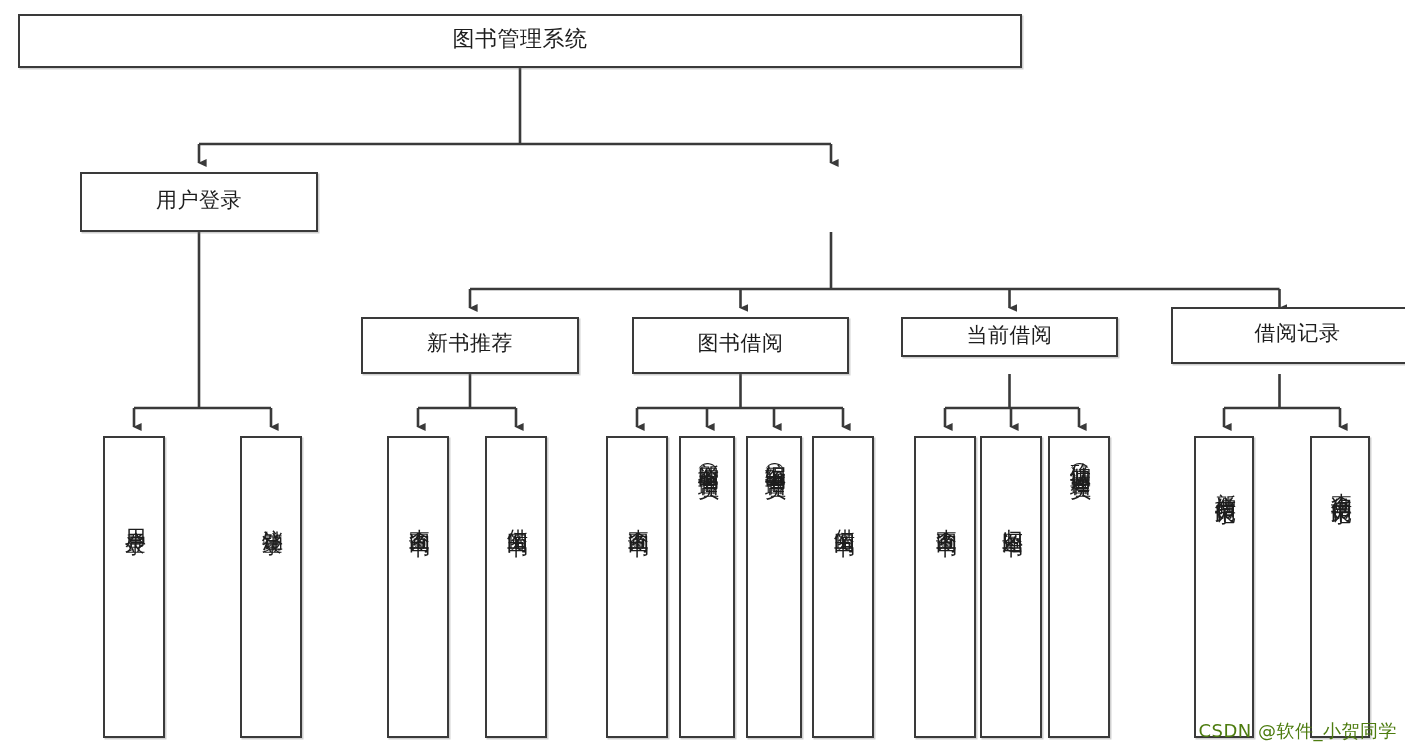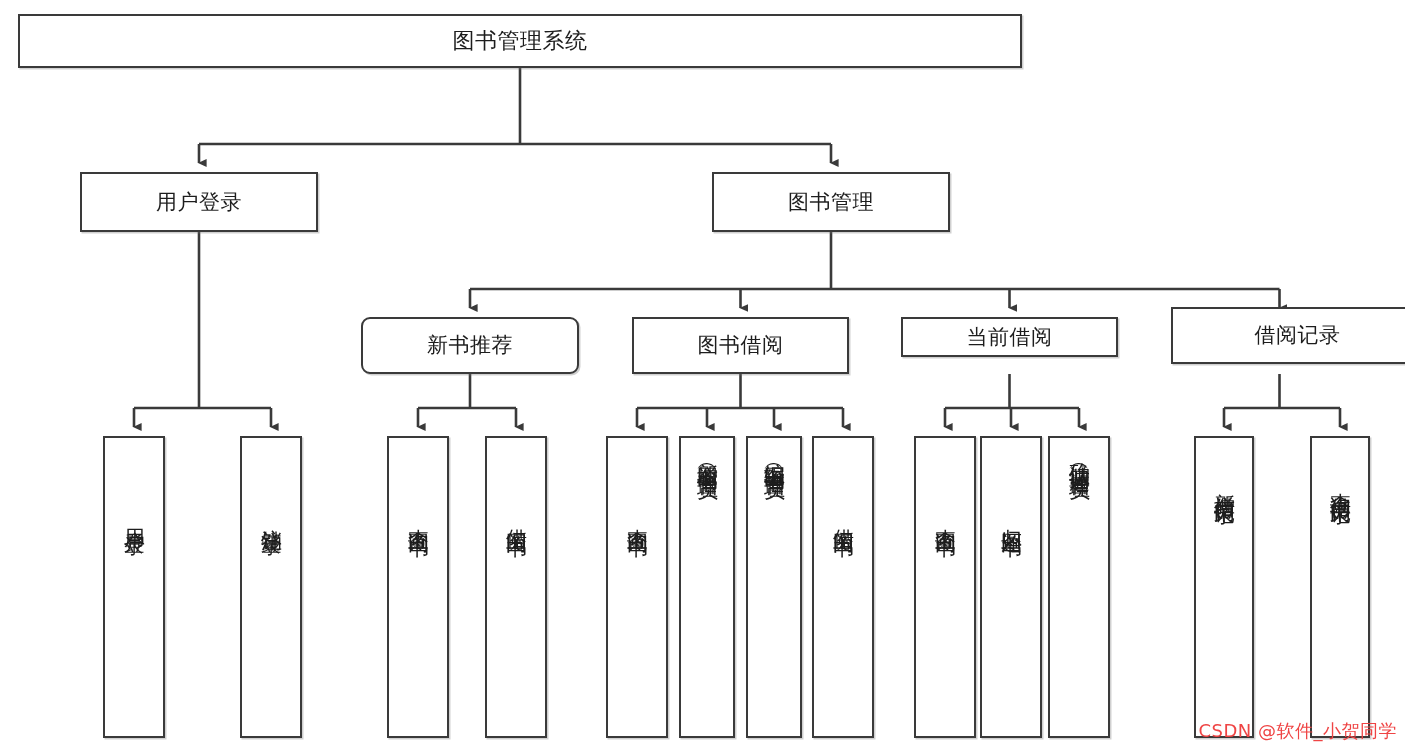--- a/index.html
+++ b/index.html
@@ -26,20 +26,21 @@
   }
   .node {
     position: absolute;
     box-sizing: border-box;
     border: 2px solid #3a3a3a;
     background: #ffffff;
     display: flex;
     align-items: center;
     justify-content: center;
     box-shadow: 1.5px 1.5px 0 rgba(120,120,120,0.35);
+    font-family: Liberation Mono, monospace;
   }
   .node .lbl {
     color: #1d1d1d;
     letter-spacing: 0.5px;
     line-height: 1.18;
     text-align: center;
     white-space: nowrap;
   }
   .node.horiz .lbl {
     font-size: 21px;
@@ -60,21 +61,21 @@
     white-space: nowrap;
   }
   .node.vert.tall .lbl {
     padding-top: 0;
   }
   #watermark {
     position: absolute;
     right: 8px;
     bottom: 4px;
     font-size: 18px;
-    color: #ef4444;
+    color: #4d7c0f;
     font-family: "DejaVu Sans", "Liberation Sans", sans-serif;
     letter-spacing: 0.5px;
     white-space: nowrap;
     user-select: none;
   }
 </style>
 </head>
 <body>
 
 <div id="canvas">
@@ -122,25 +123,22 @@
       </g>
   </svg>
 
   <div class="node root horiz" style="left:18px;top:14px;width:1004px;height:54px;">
     <span class="lbl">图书管理系统</span>
   </div>
 
   <div class="node horiz" style="left:80px;top:172px;width:238px;height:60px;">
     <span class="lbl">用户登录</span>
   </div>
-  <div class="node horiz" style="left:712px;top:172px;width:238px;height:60px;">
-    <span class="lbl">图书管理</span>
-  </div>
 
-  <div class="node horiz" style="left:361px;top:317px;width:218px;height:57px;border-radius:9px;">
+  <div class="node horiz" style="left:361px;top:317px;width:218px;height:57px;">
     <span class="lbl">新书推荐</span>
   </div>
   <div class="node horiz" style="left:632px;top:317px;width:217px;height:57px;align-items:center;">
     <span class="lbl">图书借阅</span>
   </div>
   <div class="node horiz" style="left:901px;top:317px;width:217px;height:40px;">
     <span class="lbl">当前借阅</span>
   </div>
   <div class="node horiz" style="left:1171px;top:307px;width:253px;height:57px;">
     <span class="lbl">借阅记录</span>

